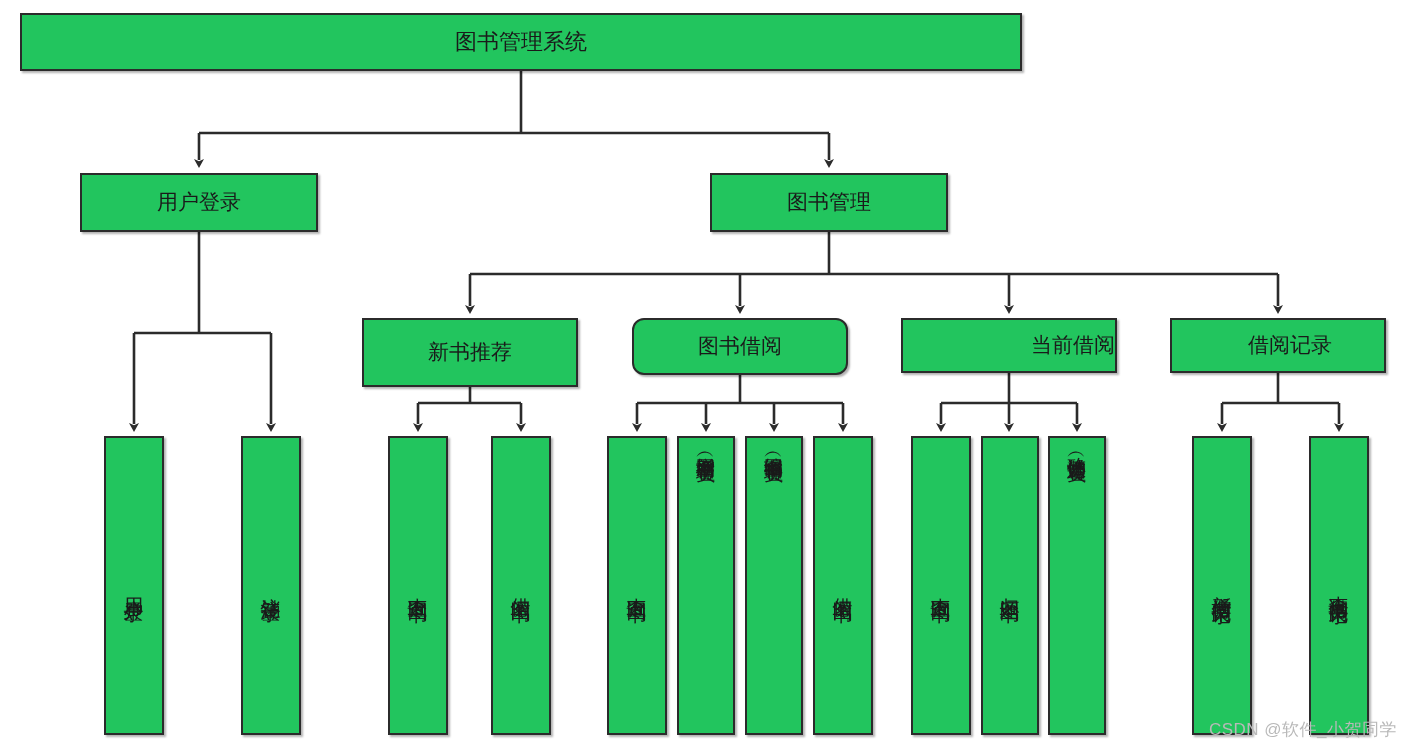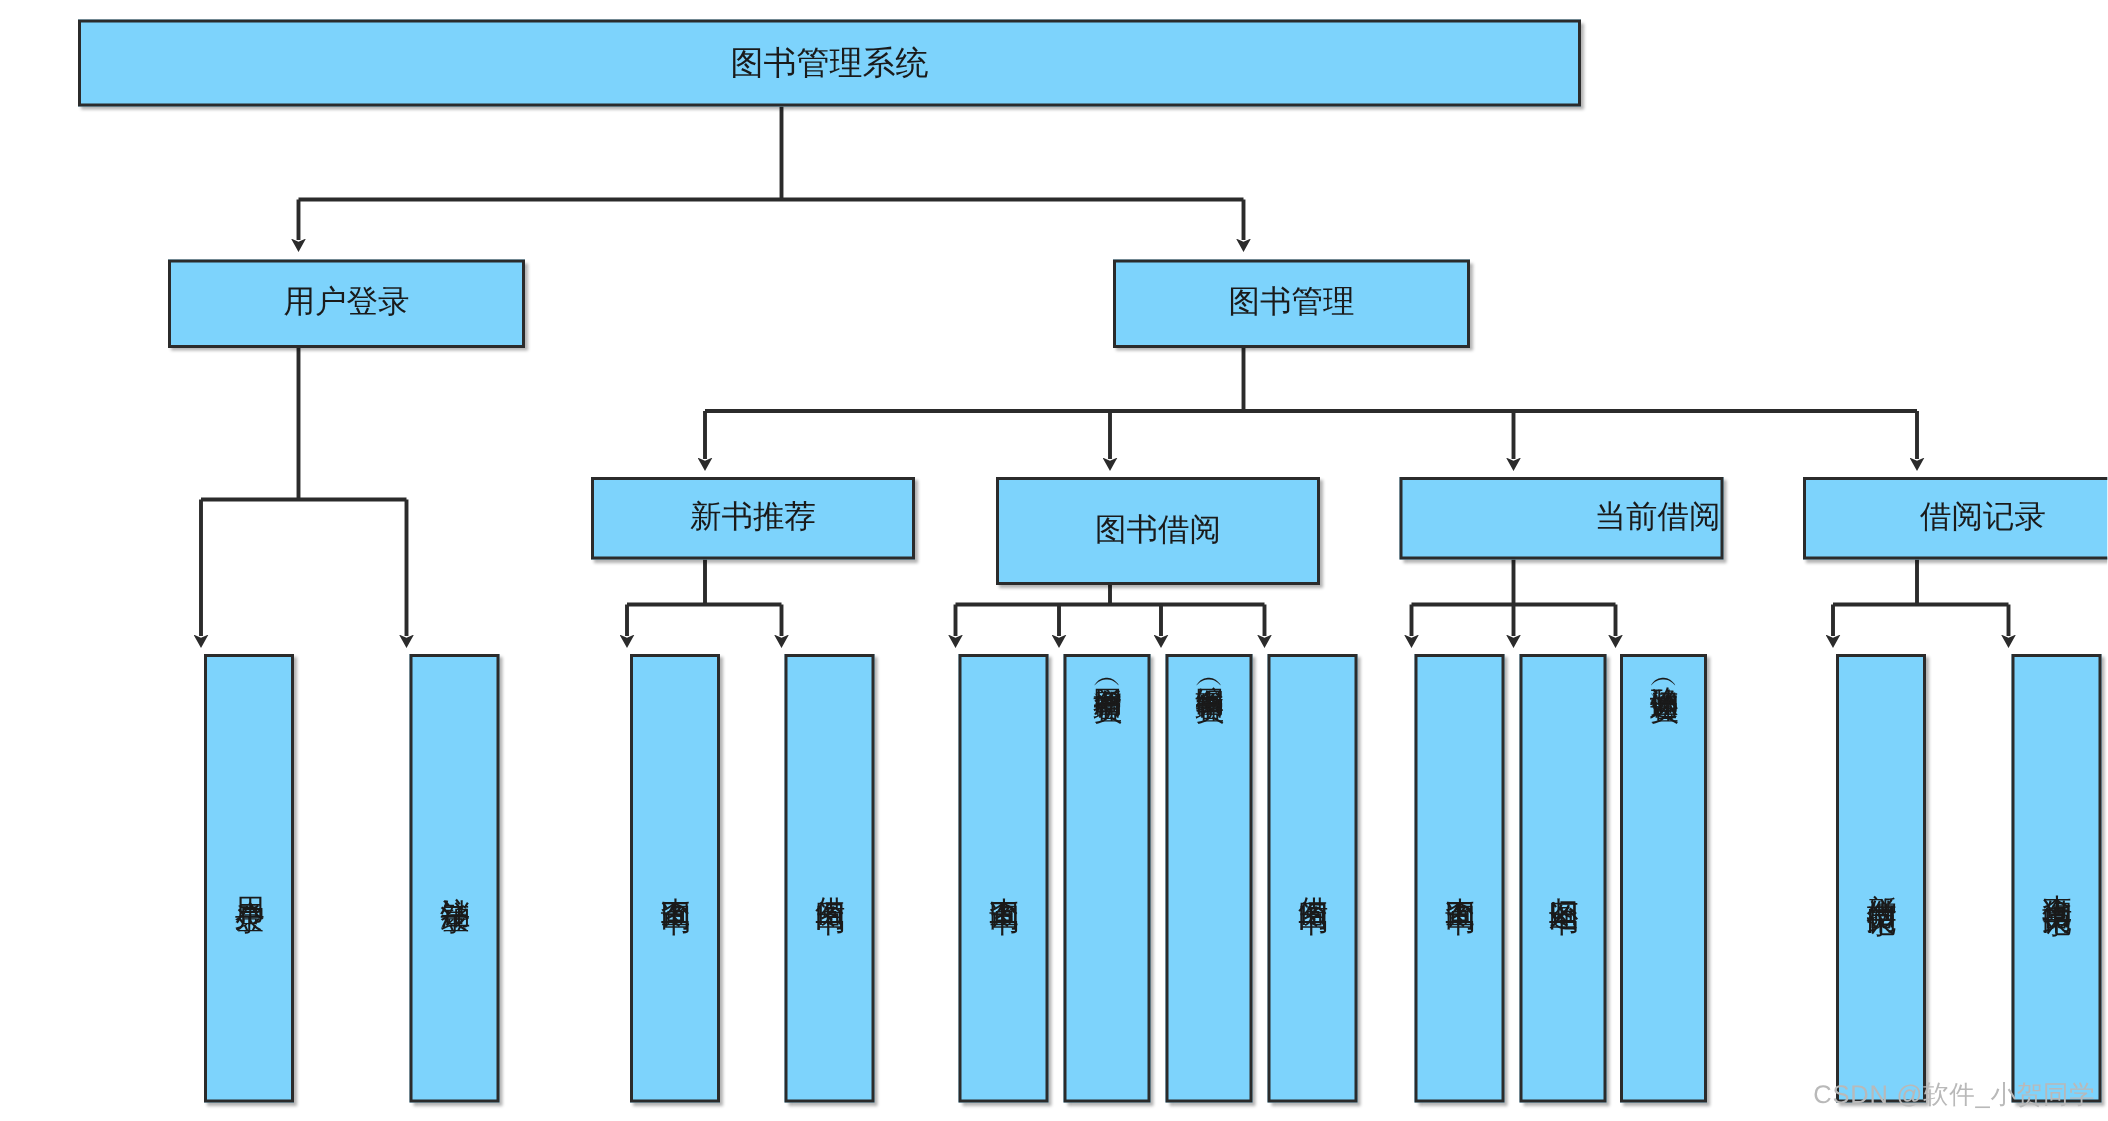--- a/index.html
+++ b/index.html
@@ -22,29 +22,28 @@
     position: absolute;
     left: 0;
     top: 0;
     width: 1405px;
     height: 747px;
     pointer-events: none;
   }
   .node {
     position: absolute;
     box-sizing: border-box;
-    background: #7dd3fc;
+    background: #22c55e;
     border: 2.5px solid #2b2b2b;
     box-shadow: 2px 2px 2px rgba(0,0,0,0.30);
     display: flex;
     align-items: center;
     justify-content: center;
     color: #1a1a1a;
     z-index: 2;
-    margin-left: 32px;
   }
   .node .label {
     text-align: center;
     line-height: 1.16;
     white-space: nowrap;
   }
   
   .node.h .label {
     font-size: 21px;
   }
@@ -145,24 +144,24 @@
     <span class="label">图书管理系统</span>
   </div>
 
   <div class="node h" style="left:80px; top:173px; width:238px; height:59px;">
     <span class="label">用户登录</span>
   </div>
   <div class="node h" style="left:710px; top:173px; width:238px; height:59px;">
     <span class="label">图书管理</span>
   </div>
 
-  <div class="node h" style="left:362px; top:318px; width:216px; height:55px;">
+  <div class="node h" style="left:362px; top:318px; width:216px; height:69px;">
     <span class="label">新书推荐</span>
   </div>
-  <div class="node h" style="left:632px; top:318px; width:216px; height:72px;">
+  <div class="node h" style="left:632px; top:318px; width:216px; height:57px;border-radius:12px;">
     <span class="label">图书借阅</span>
   </div>
   <div class="node h" style="left:901px; top:318px; width:216px; height:55px;justify-content:flex-end;">
     <span class="label">当前借阅</span>
   </div>
   <div class="node h" style="left:1170px; top:318px; width:216px; height:55px;padding-left:24px;">
     <span class="label">借阅记录</span>
   </div>
 
   <div class="node v" style="left:104px; top:436px; width:60px; height:299px;">

